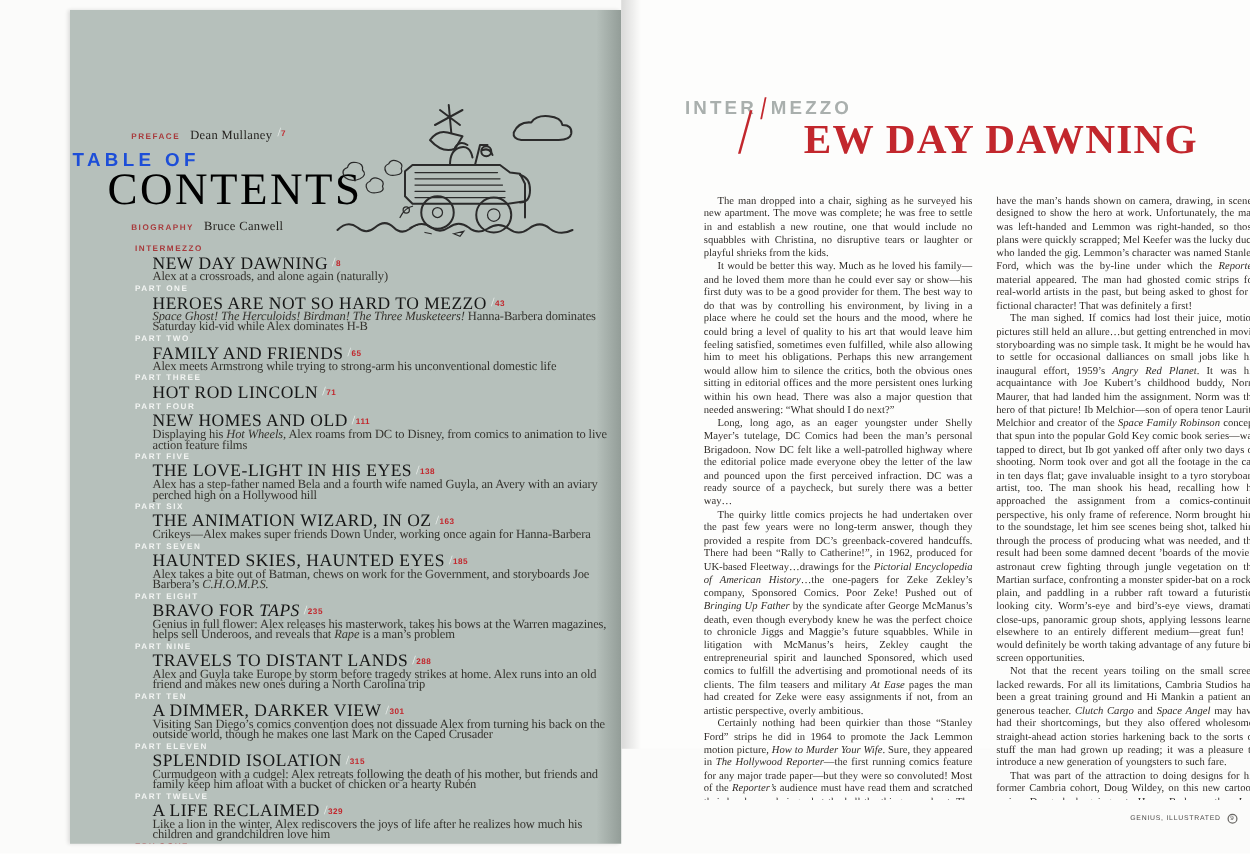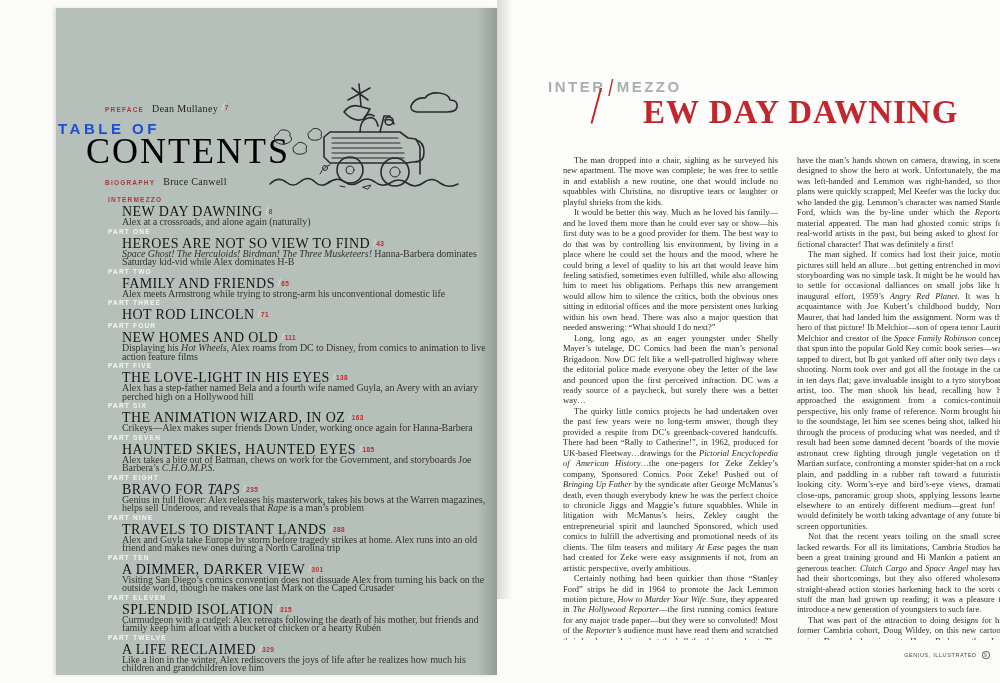--- a/index.html
+++ b/index.html
@@ -112,21 +112,21 @@
     <div class="entries">
 
         <div class="entry">
           <span class="small-label entry-label accent">INTERMEZZO</span>
           <span class="entry-title"><span>NEW DAY DAWNING</span> <span class="pageno"><span class="slash">/</span><span class="num">8</span></span></span>
           <span class="entry-desc">Alex at a crossroads, and alone again (naturally)</span>
         </div>
 
         <div class="entry">
           <span class="small-label entry-label">PART ONE</span>
-          <span class="entry-title"><span>HEROES ARE NOT SO VIEW TO FIND</span> <span class="pageno"><span class="slash">/</span><span class="num">43</span></span></span>
+          <span class="entry-title"><span>HEROES ARE NOT SO HARD TO MEZZO</span> <span class="pageno"><span class="slash">/</span><span class="num">43</span></span></span>
           <span class="entry-desc"><i>Space Ghost! The Herculoids! Birdman! The Three Musketeers!</i> Hanna-Barbera dominates Saturday kid-vid while Alex dominates H-B</span>
         </div>
 
         <div class="entry">
           <span class="small-label entry-label">PART TWO</span>
           <span class="entry-title"><span>FAMILY AND FRIENDS</span> <span class="pageno"><span class="slash">/</span><span class="num">65</span></span></span>
           <span class="entry-desc">Alex meets Armstrong while trying to strong-arm his unconventional domestic life</span>
         </div>
 
         <div class="entry">

